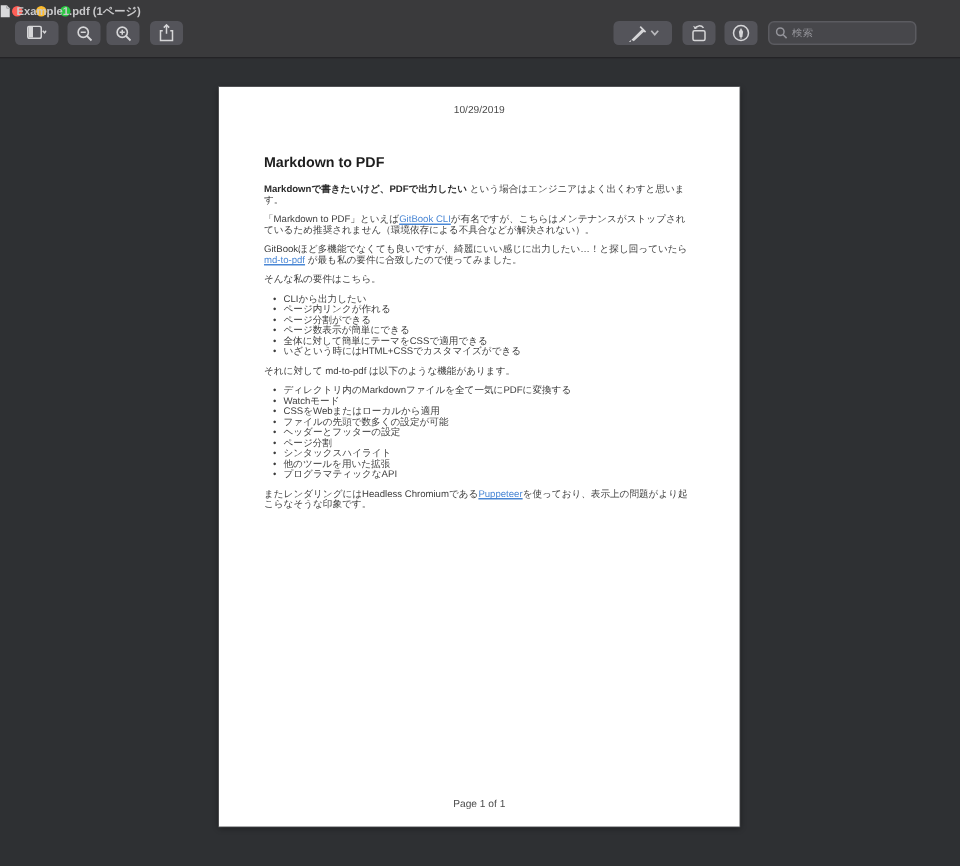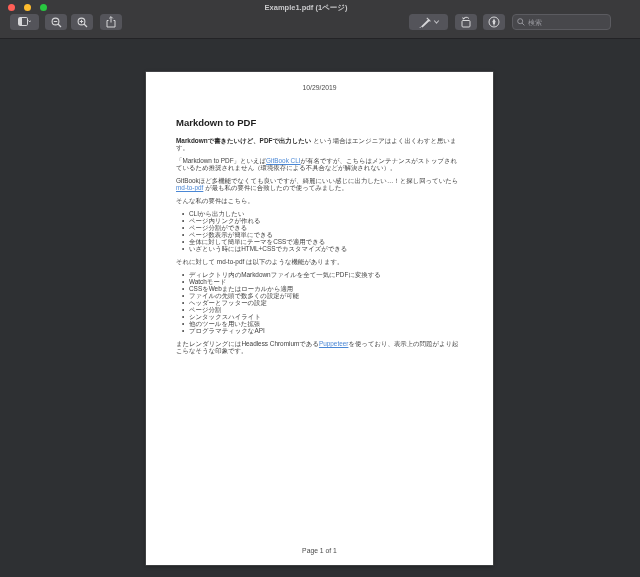--- a/index.html
+++ b/index.html
@@ -12,22 +12,22 @@
   .titlebar-area {
     position:absolute; top:0; left:0; width:640px; height:39px;
     background:#3a3a3c; border-bottom:1px solid #232326;
   }
   .traffic { position:absolute; top:4px; width:7px; height:7px; border-radius:50%; }
   .traffic.red    { left:8px;  background:#ff5f57; }
   .traffic.yellow { left:24px; background:#febc2e; }
   .traffic.green  { left:40px; background:#28c840; }
   .win-title {
     position:absolute; top:2px; left:0; width:612px; height:11px;
-    display:flex; align-items:center; justify-content:flex-end; gap:4px;
-    color:#c9c9cb; font-size:7.5px; font-weight:bold;flex-direction:column;
+    display:flex; align-items:center; justify-content:flex-start; gap:4px;
+    color:#c9c9cb; font-size:7.5px; font-weight:bold;
   }
   .doc-glyph { width:7px; height:9px; display:inline-block; }
   
   .tb-btn {
     position:absolute; top:14px; height:16px; background:#54545a;
     border:none; border-radius:3.5px; display:flex; align-items:center;
     justify-content:center; gap:2px; cursor:default; padding:0;
   }
   .tb-btn svg { display:block; }
   #btn-sidebar { left:10px;  width:29px; }
@@ -43,21 +43,21 @@
     display:flex; align-items:center; padding:0 4px; gap:3px;
   }
   .search-field input {
     flex:1; min-width:0; background:transparent; border:none; outline:none;
     color:#cfcfd1; font-size:7px; font-family:inherit;
   }
   .search-field input::placeholder { color:#94949a; }
   
   .content { position:absolute; top:40px; left:0; width:640px; height:537px; background:#2e3033; }
   .pdf-page {
-    position:absolute; left:146px; top:32px; width:347px; height:493px;
+    position:absolute; left:146px; top:18px; width:347px; height:493px;
     background:#ffffff; box-shadow:0 0 0 0.5px rgba(255,255,255,0.25), 0 1px 4px rgba(0,0,0,0.45);
   }
   .page-inner {
     position:relative; width:100%; height:100%; padding:12px 30px;
     color:#3d3d3d; font-size:6.4px; line-height:7px;
   }
   .pdf-date { text-align:center; font-size:6.8px; color:#4a4a4a; }
   .pdf-h1 { margin-top:27px; margin-bottom:9px; font-size:9.5px; line-height:10px; font-weight:bold; color:#1d1d1d; }
   .pdf-p { margin-bottom:6px; }
   .pdf-p b { color:#2a2a2a; }

